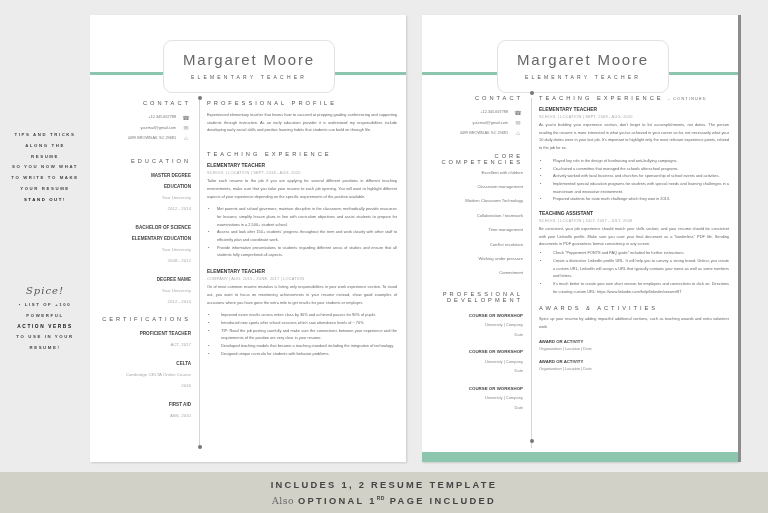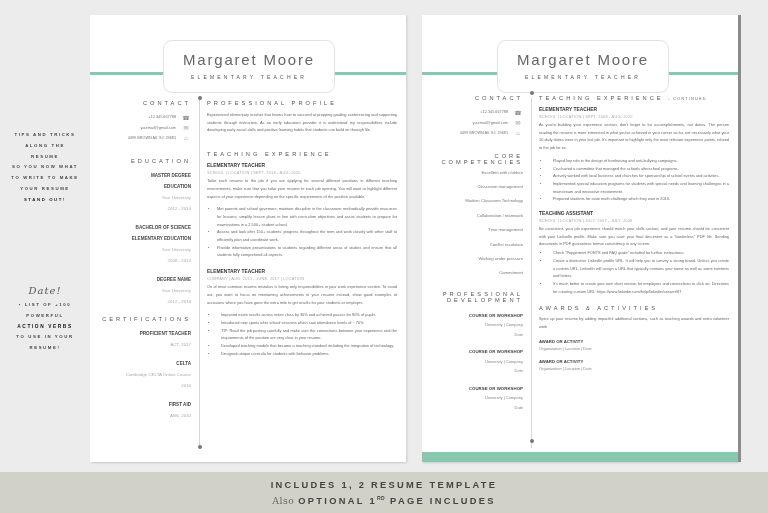--- a/index.html
+++ b/index.html
@@ -69,21 +69,21 @@
 <div class="tips">
   <div class="line">TIPS AND TRICKS</div>
   <div class="line">ALONG THE</div>
   <div class="line">RESUME</div>
   <div class="line">SO YOU NOW WHAT</div>
   <div class="line">TO WRITE TO MAKE</div>
   <div class="line">YOUR RESUME</div>
   <div class="line strong">STAND OUT!</div>
 </div>
 <div class="tips2">
-  <div class="script">Date!</div>
+  <div class="script">Spice!</div>
   <div class="line">• LIST OF +100</div>
   <div class="line">POWERFUL</div>
   <div class="line strong">ACTION VERBS</div>
   <div class="line">TO USE IN YOUR</div>
   <div class="line">RESUME!</div>
 </div>
 
 <div class="page left">
   <div class="greenline"></div>
   <div class="namebox">
@@ -260,14 +260,14 @@
       <div class="bold">AWARD OR ACTIVITY</div>
       <div class="sm">Organization |   Location |   Date</div>
     </div>
   </div>
 
   <div class="greenbar"></div>
 </div>
 
 <div class="banner">
   <div class="l1">INCLUDES 1, 2 RESUME TEMPLATE</div>
-  <div class="l2"><span class="script">Also</span><span>OPTIONAL 1</span><sup>RD</sup><span> PAGE INCLUDES</span></div>
+  <div class="l2"><span class="script">Also</span><span>OPTIONAL 1</span><sup>RD</sup><span> PAGE INCLUDED</span></div>
 </div>
 
 </body></html>

